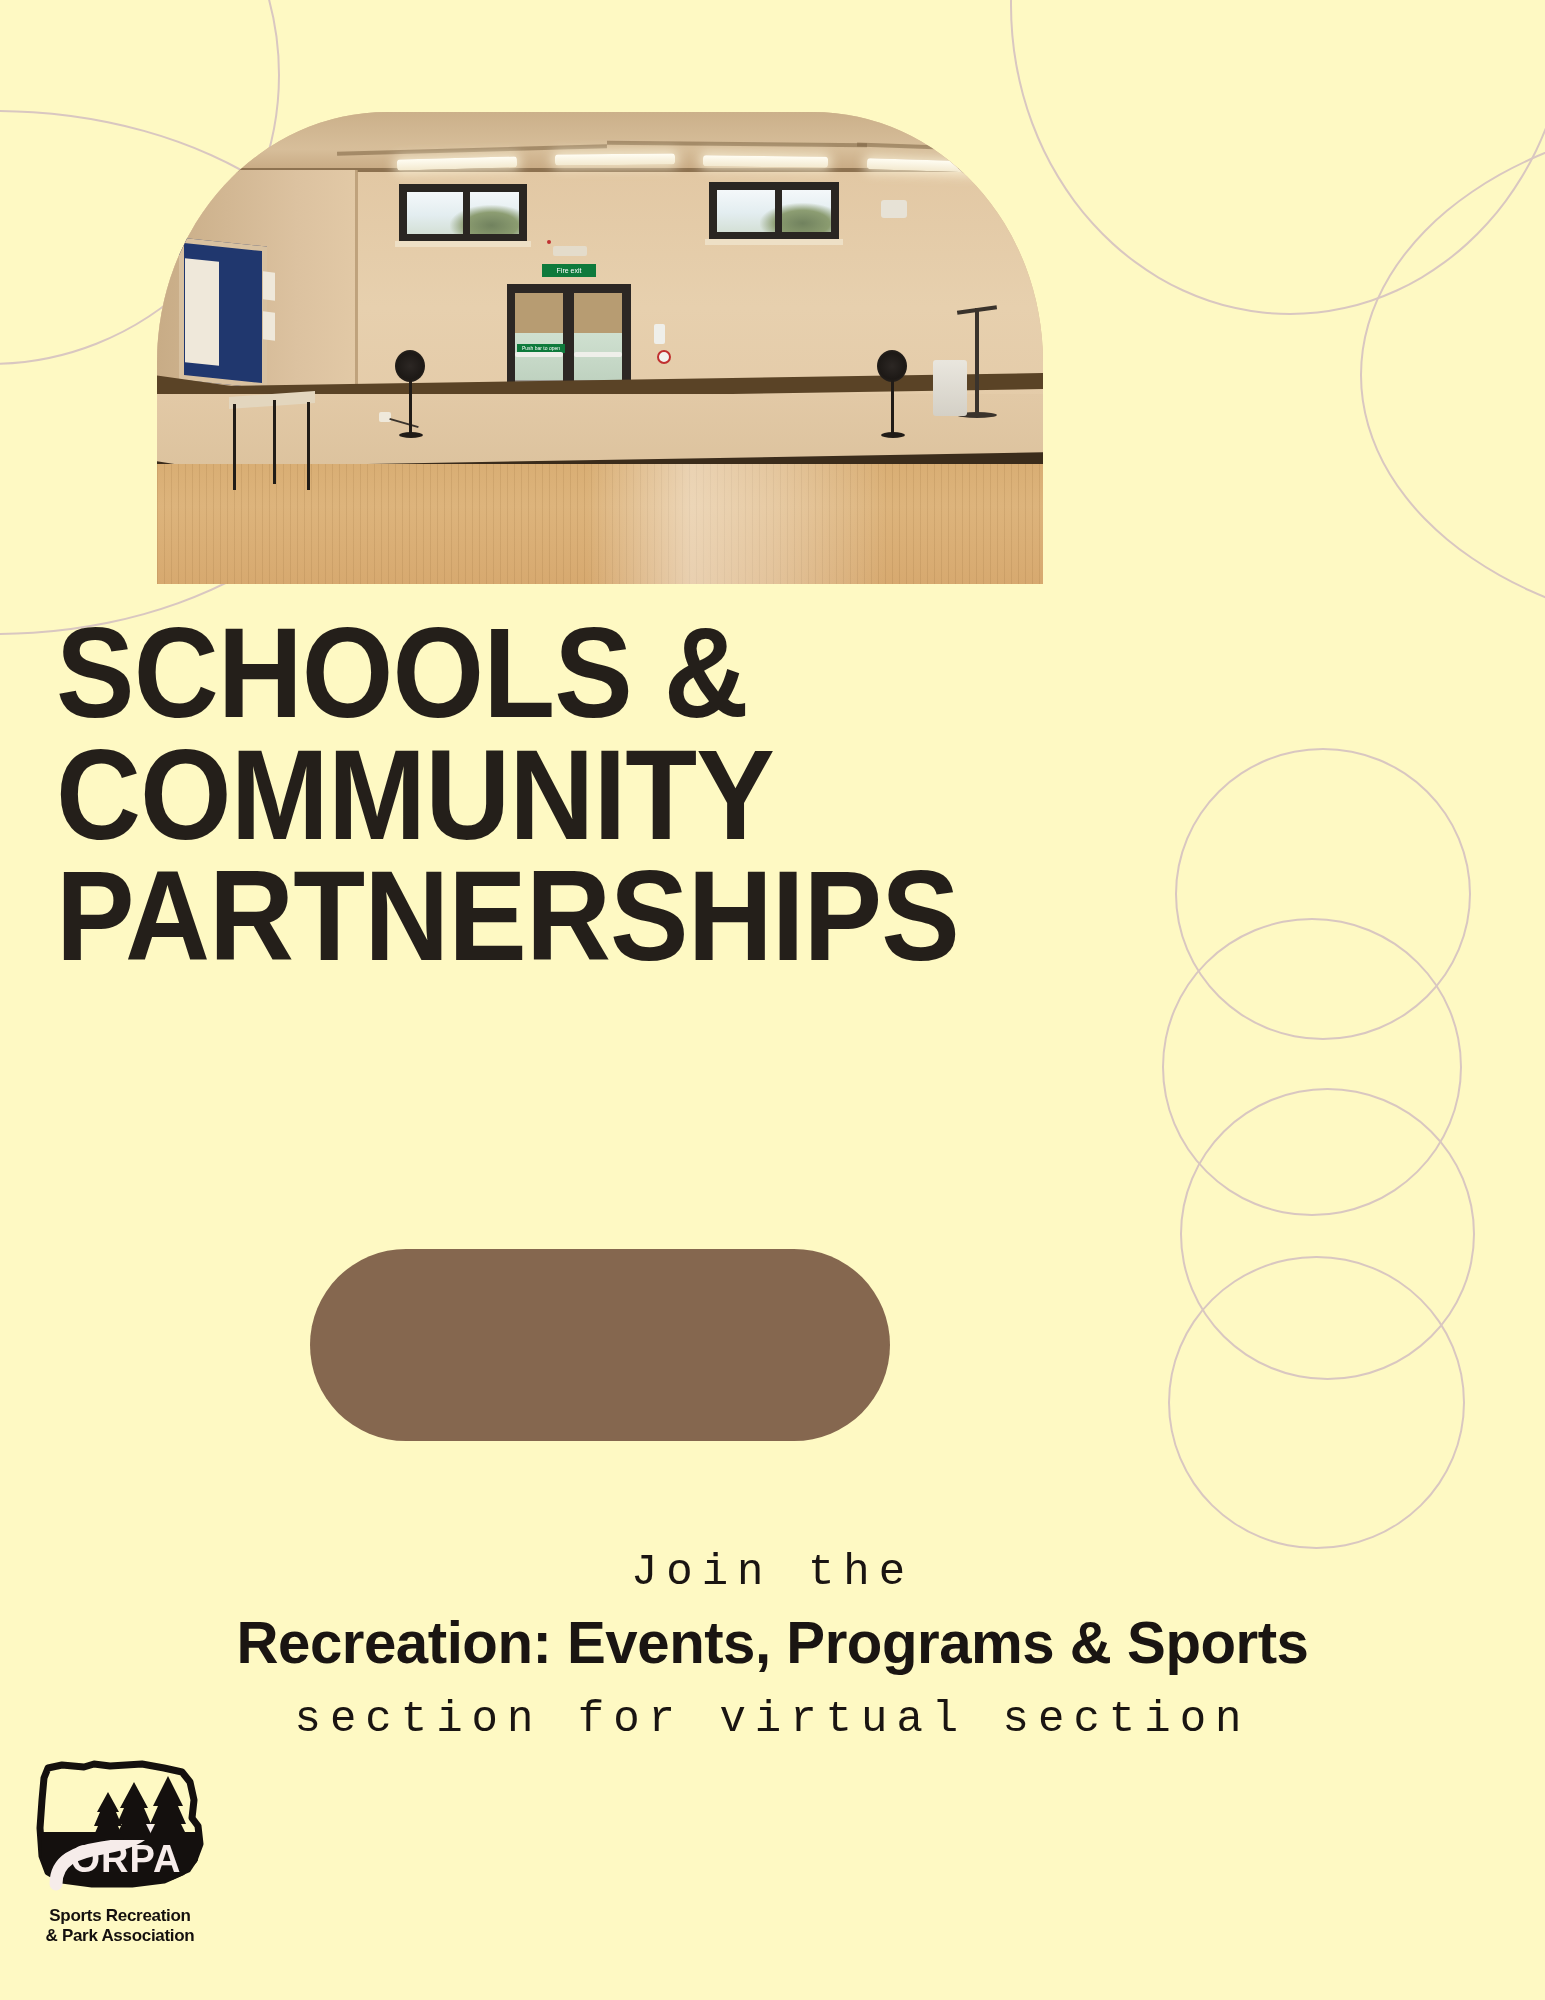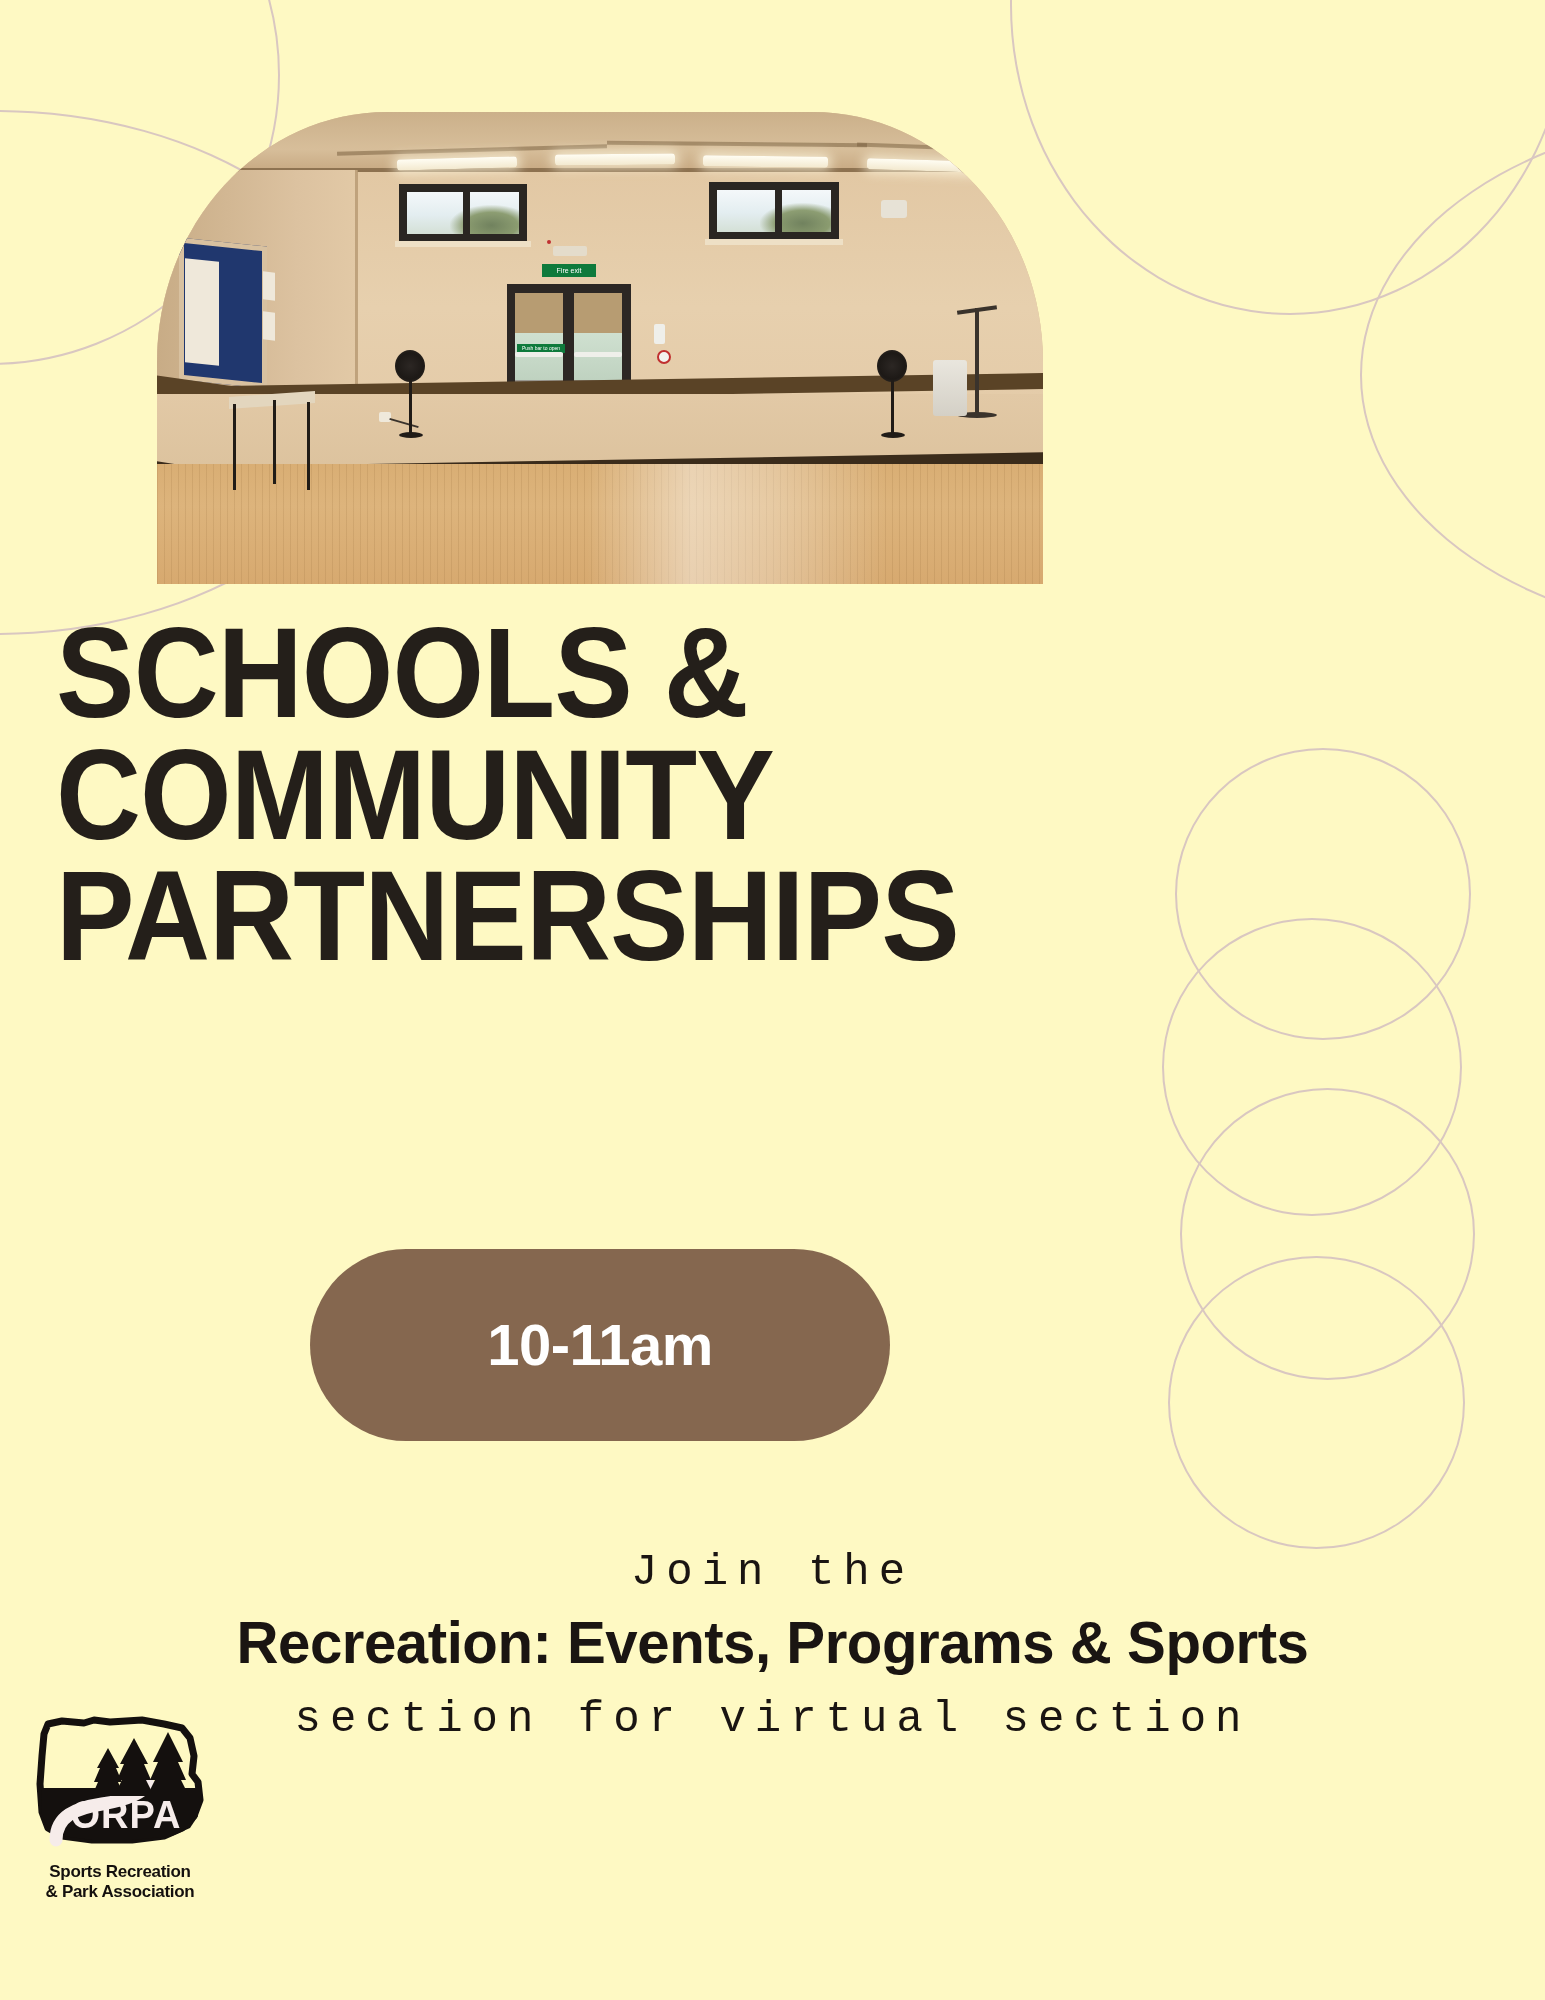--- a/index.html
+++ b/index.html
@@ -331,21 +331,21 @@
     font-size: 44px;
     letter-spacing: 9px;
     line-height: 1.3;
     margin-top: 14px;
   }
 
   
   .logo {
     position: absolute;
     left: 22px;
-    top: 1704px;
+    top: 1748px;
     width: 196px;
     height: 218px;
   }
   .logo-mark { position: absolute; left: 0; top: 0; width: 196px; height: 158px; }
   .logo-text {
     position: absolute;
     left: 0;
     top: 158px;
     width: 196px;
     text-align: center;
@@ -460,21 +460,20 @@
     </div>
   </div>
 
   <div class="headline">
     <span class="ln">SCHOOLS &amp;</span>
     <span class="ln">COMMUNITY</span>
     <span class="ln">PARTNERSHIPS</span>
   </div>
 
   <div class="date-badge">
-    <span class="db-line">10-11am</span>
   </div>
 
   <div class="cta">
     <div class="cta-mono">Join the</div>
     <div class="cta-bold">Recreation: Events, Programs &amp; Sports</div>
     <div class="cta-mono-2">section for virtual section</div>
   </div>
 
   <div class="logo">
     <svg class="logo-mark" viewBox="0 0 196 158">

